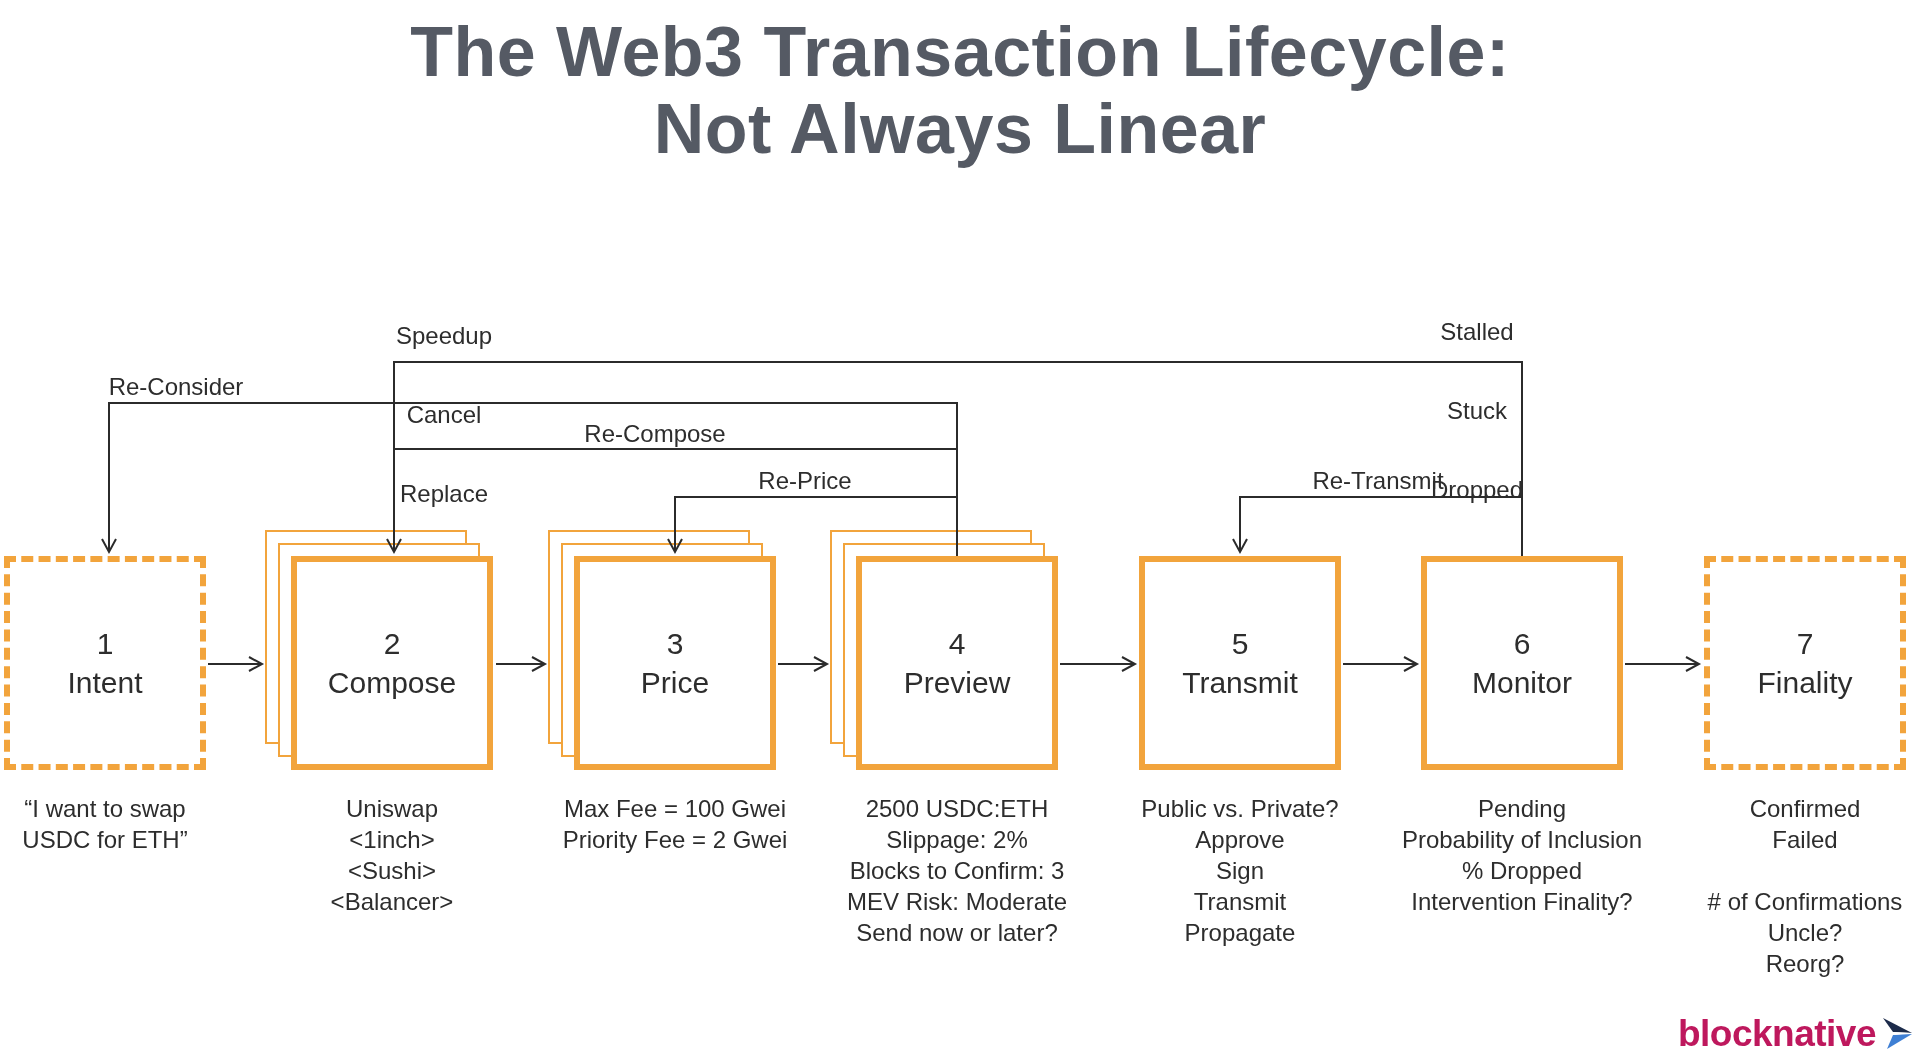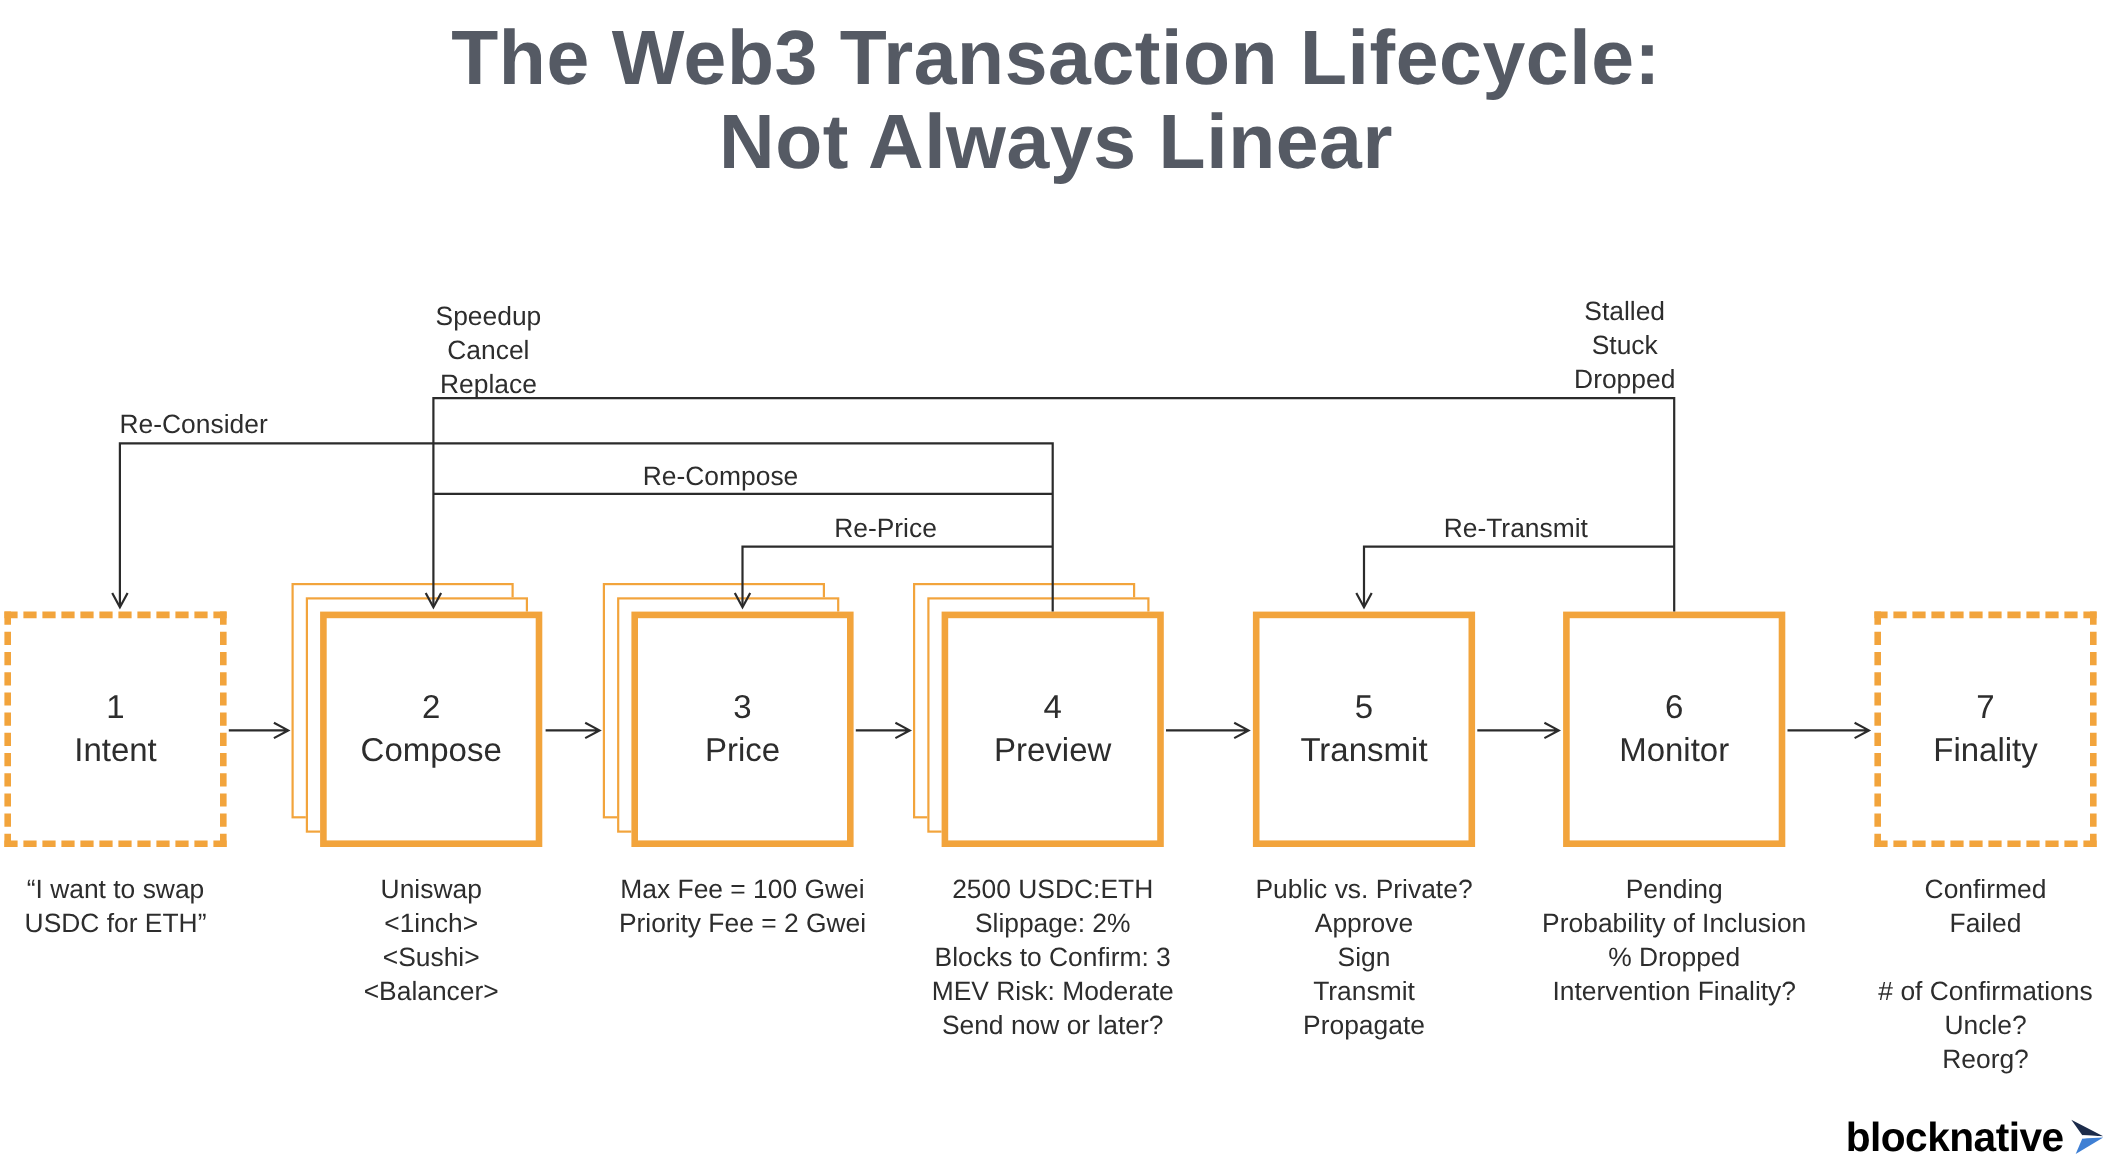--- a/index.html
+++ b/index.html
@@ -33,34 +33,34 @@
   .caption {
     position:absolute; top:793px; width:300px; text-align:center;
     color:#2d2d2d; font-size:24px; z-index:3;
   }
   .cap-line { min-height:31px; line-height:31px; white-space:nowrap; }
   
   .lbl {
     position:absolute; transform:translateX(-50%); text-align:center;
     font-size:24px; line-height:31px; color:#2d2d2d; white-space:nowrap; z-index:6;
   }
-  .lbl .lbl-line { min-height:31px; line-height:31px; }
+  .lbl .lbl-line { min-height:31px; line-height:31px;margin-top:48px; }
   
   svg.overlay {
     position:absolute; left:0; top:0; width:1920px; height:1062px;
     z-index:5; pointer-events:none;
   }
   svg.overlay path { stroke:#2b2b2b; stroke-width:2; fill:none; }
   
   .logo {
     position:absolute; right:6px; bottom:8px; display:flex; align-items:center;
     gap:5px; z-index:6;
   }
   .logo-text {
-    font-size:37px; font-weight:700; color:#000000; letter-spacing:-0.5px;
+    font-size:37px; font-weight:700; color:#be185d; letter-spacing:-0.5px;
     line-height:40px;
   }
 </style>
 </head>
 <body>
 
 <div class="canvas">
 
   <div class="title">
     <div>The Web3 Transaction Lifecycle:</div>

